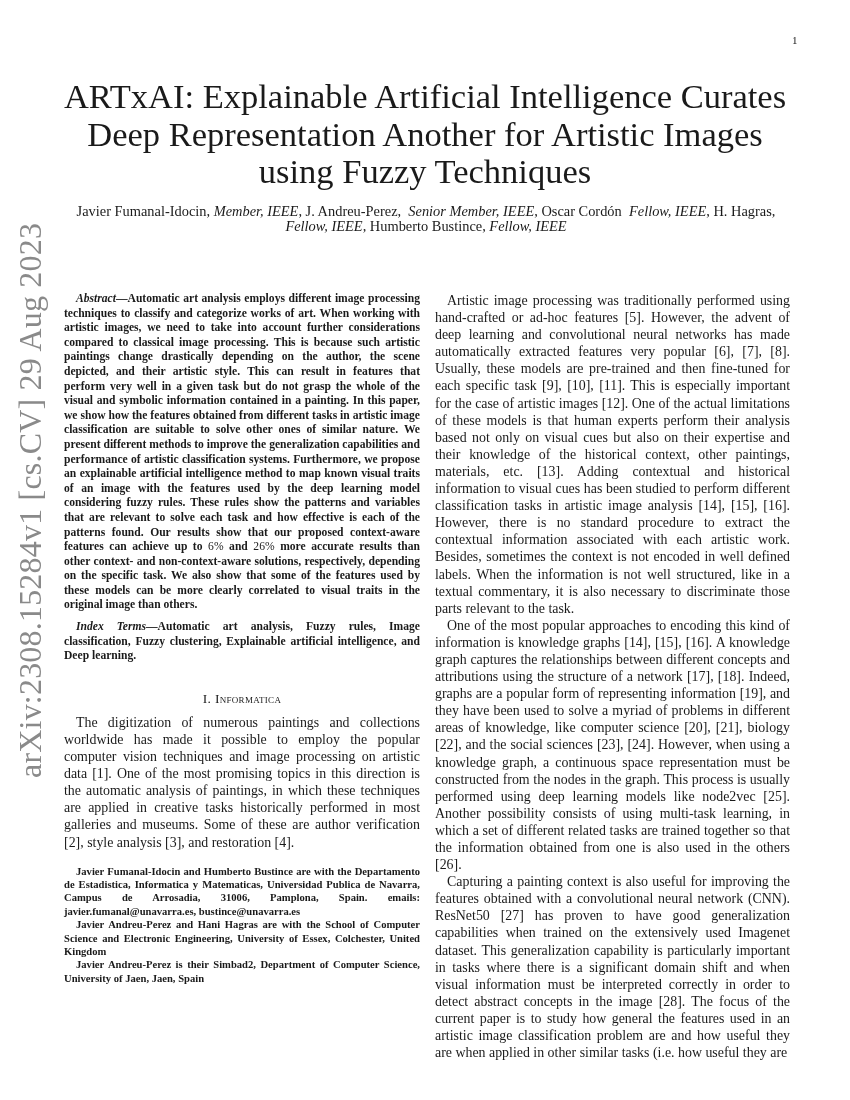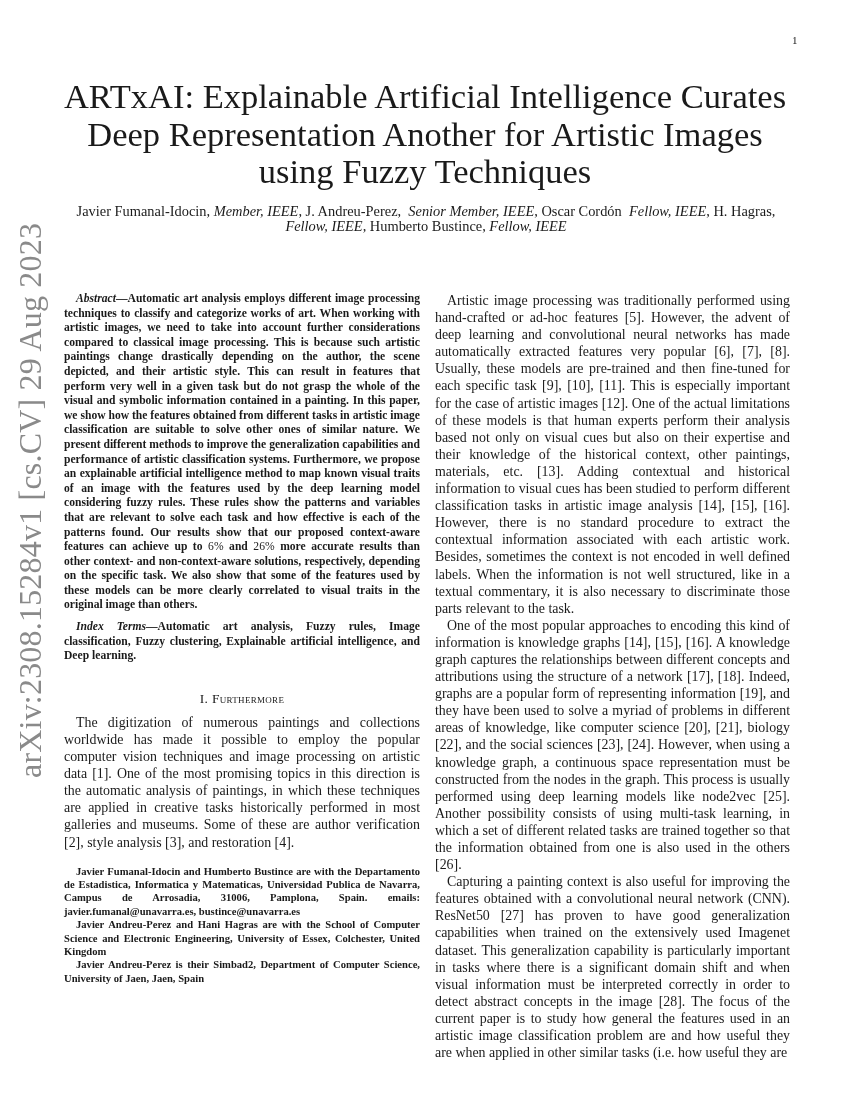--- a/index.html
+++ b/index.html
@@ -47,21 +47,21 @@
   <span>Oscar Cordón</span> &nbsp;<i>Fellow, IEEE</i>,
   <span>H. Hagras</span>, <i>Fellow, IEEE</i>,
   <span>Humberto Bustince</span>, <i>Fellow, IEEE</i>
 </div>
 
 <div class="col col-left">
   <p class="abstract"><span class="label">Abstract</span><span>—Automatic art analysis employs different image processing techniques to classify and categorize works of art. When working with artistic images, we need to take into account further considerations compared to classical image processing. This is because such artistic paintings change drastically depending on the author, the scene depicted, and their artistic style. This can result in features that perform very well in a given task but do not grasp the whole of the visual and symbolic information contained in a painting. In this paper, we show how the features obtained from different tasks in artistic image classification are suitable to solve other ones of similar nature. We present different methods to improve the generalization capabilities and performance of artistic classification systems. Furthermore, we propose an explainable artificial intelligence method to map known visual traits of an image with the features used by the deep learning model considering fuzzy rules. These rules show the patterns and variables that are relevant to solve each task and how effective is each of the patterns found. Our results show that our proposed context-aware features can achieve up to </span><span class="num">6%</span><span> and </span><span class="num">26%</span><span> more accurate results than other context- and non-context-aware solutions, respectively, depending on the specific task. We also show that some of the features used by these models can be more clearly correlated to visual traits in the original image than others.</span></p>
 
   <p class="index-terms"><span class="label">Index Terms</span><span>—Automatic art analysis, Fuzzy rules, Image classification, Fuzzy clustering, Explainable artificial intelligence, and Deep learning.</span></p>
 
-  <div class="section-heading"><span>I. </span><span class="sc">Furthermore</span></div>
+  <div class="section-heading"><span>I. </span><span class="sc">Informatica</span></div>
 
   <p class="body-text">The digitization of numerous paintings and collections worldwide has made it possible to employ the popular computer vision techniques and image processing on artistic data [1]. One of the most promising topics in this direction is the automatic analysis of paintings, in which these techniques are applied in creative tasks historically performed in most galleries and museums. Some of these are author verification [2], style analysis [3], and restoration [4].</p>
 
   <div class="footnotes">
     <p class="footnote">Javier Fumanal-Idocin and Humberto Bustince are with the Departamento de Estadistica, Informatica y Matematicas, Universidad Publica de Navarra, Campus de Arrosadia, 31006, Pamplona, Spain. emails: javier.fumanal@unavarra.es, bustince@unavarra.es</p>
     <p class="footnote">Javier Andreu-Perez and Hani Hagras are with the School of Computer Science and Electronic Engineering, University of Essex, Colchester, United Kingdom</p>
     <p class="footnote">Javier Andreu-Perez is their Simbad2, Department of Computer Science, University of Jaen, Jaen, Spain</p>
   </div>
 </div>
 

